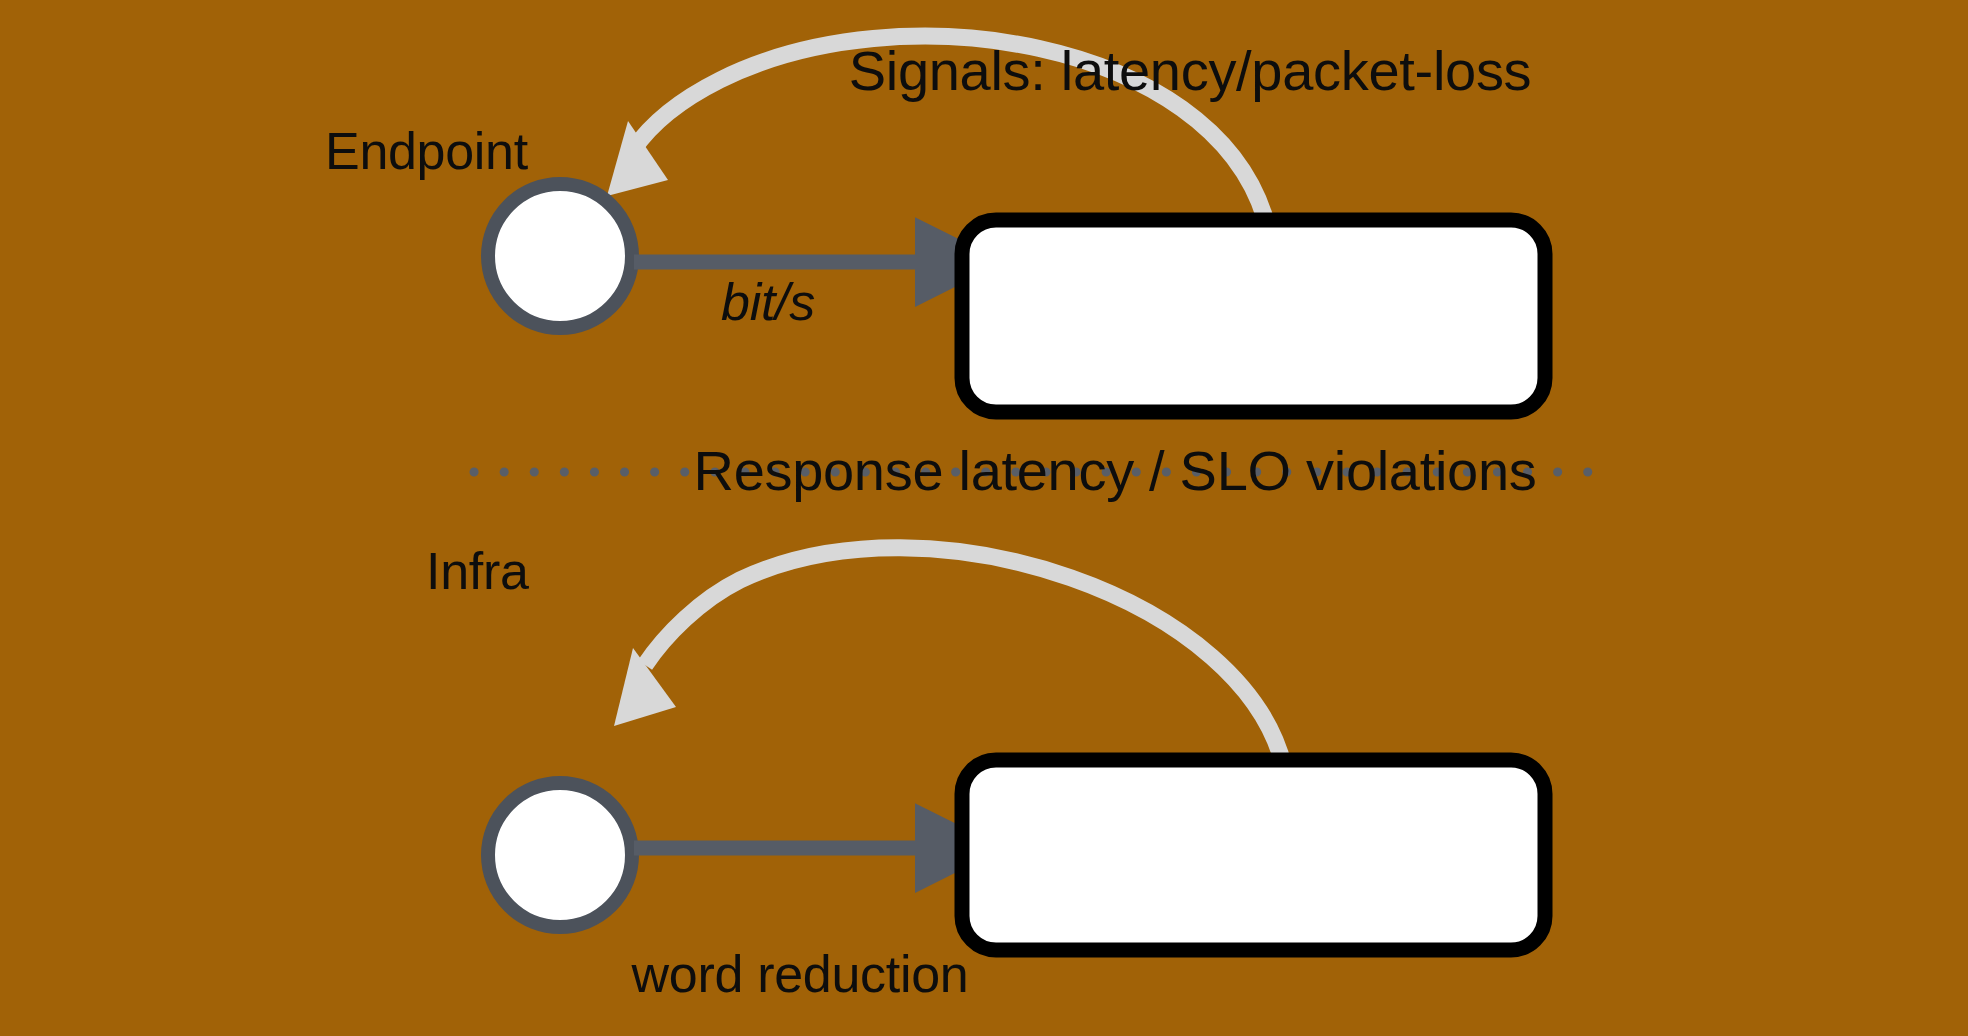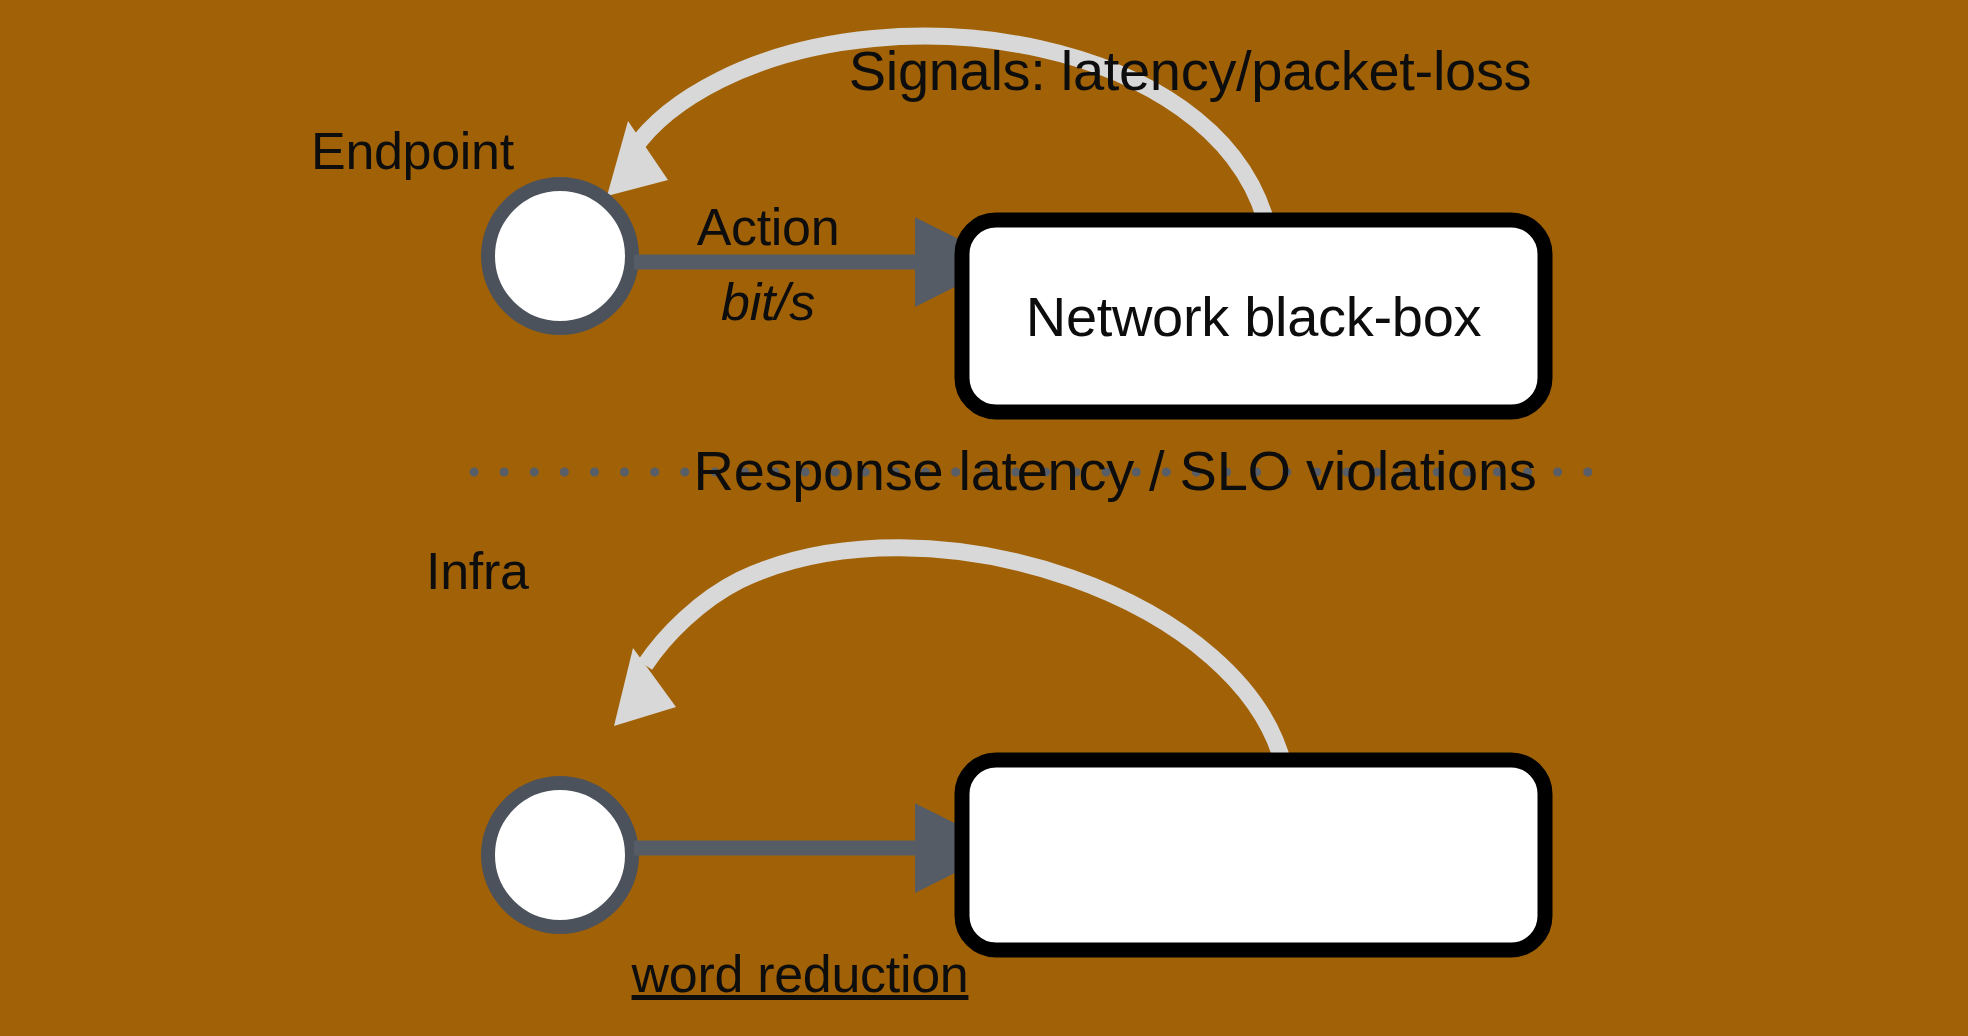--- a/index.html
+++ b/index.html
@@ -92,29 +92,27 @@
     <g>
       <line x1="634" y1="848" x2="920" y2="848" stroke="#565c66" stroke-width="15" marker-end="url(#actionHead)"></line>
     </g>
 
     <rect x="962" y="760" width="583" height="190" rx="34" ry="34" fill="#ffffff" stroke="#000000" stroke-width="15"></rect>
 
   </svg>
 
   <div class="lbl lbl-feedback center-t" style="left:1190px; top:40px;">Signals: latency/packet-loss</div>
 
-  <div class="lbl lbl-node" style="left:311px; top:122px;">Endpoint</div>
+  <div class="lbl lbl-node" style="left:325px; top:122px;">Endpoint</div>
 
-  <div class="lbl lbl-edge center-t" style="left:768px; top:198px;">Action</div>
 
   <div class="lbl lbl-edge center-t" style="left:768px; top:273px;font-style:italic;">bit/s</div>
 
-  <div class="boxtext" style="left:962px; top:220px; width:583px; height:192px;">Network black-box</div>
 
   <div class="lbl lbl-feedback center-t" style="left:1115px; top:440px;">Response latency / SLO violations</div>
 
   <div class="lbl lbl-node" style="left:426px; top:542px;">Infra</div>
 
 
-  <div class="lbl lbl-edge center-t" style="left:800px; top:945px;text-decoration:underline;">word reduction</div>
+  <div class="lbl lbl-edge center-t" style="left:800px; top:945px;">word reduction</div>
 
 
 </div>
 
 </body></html>

